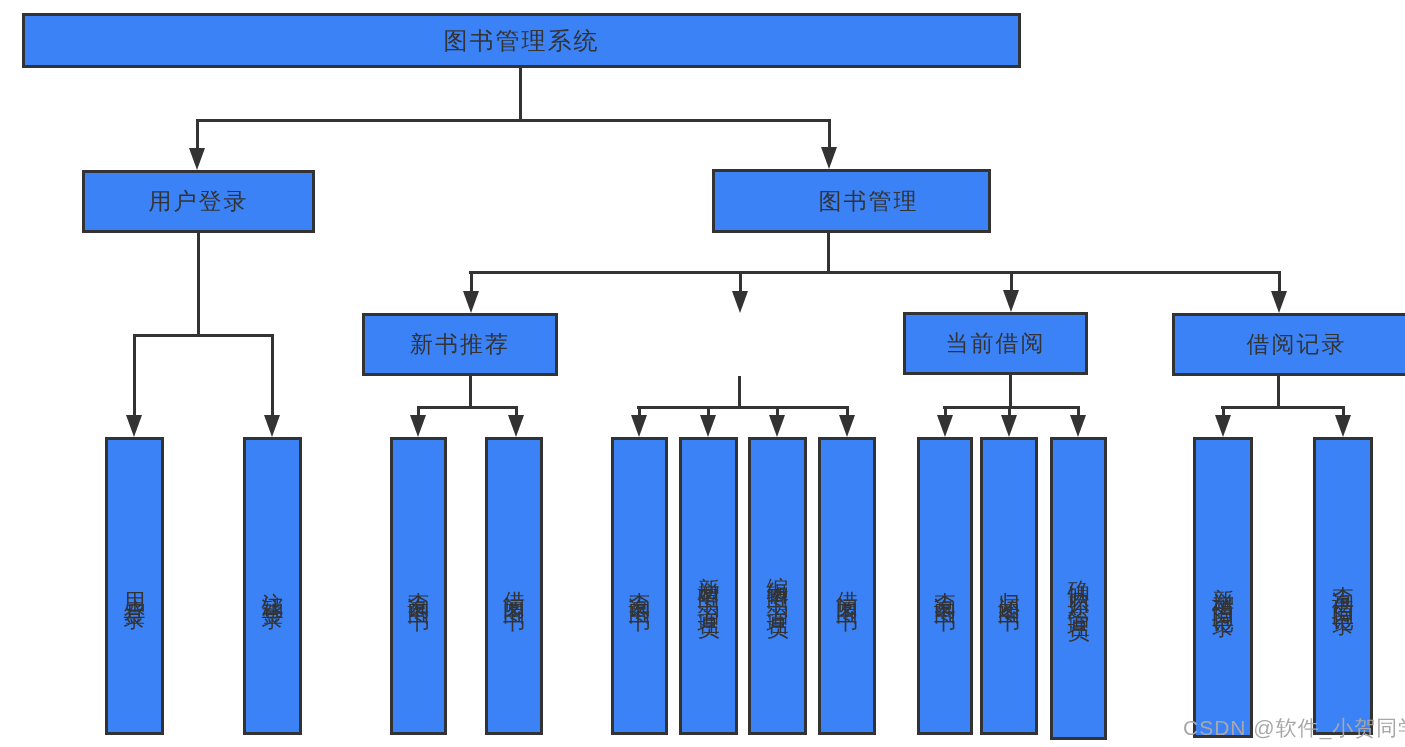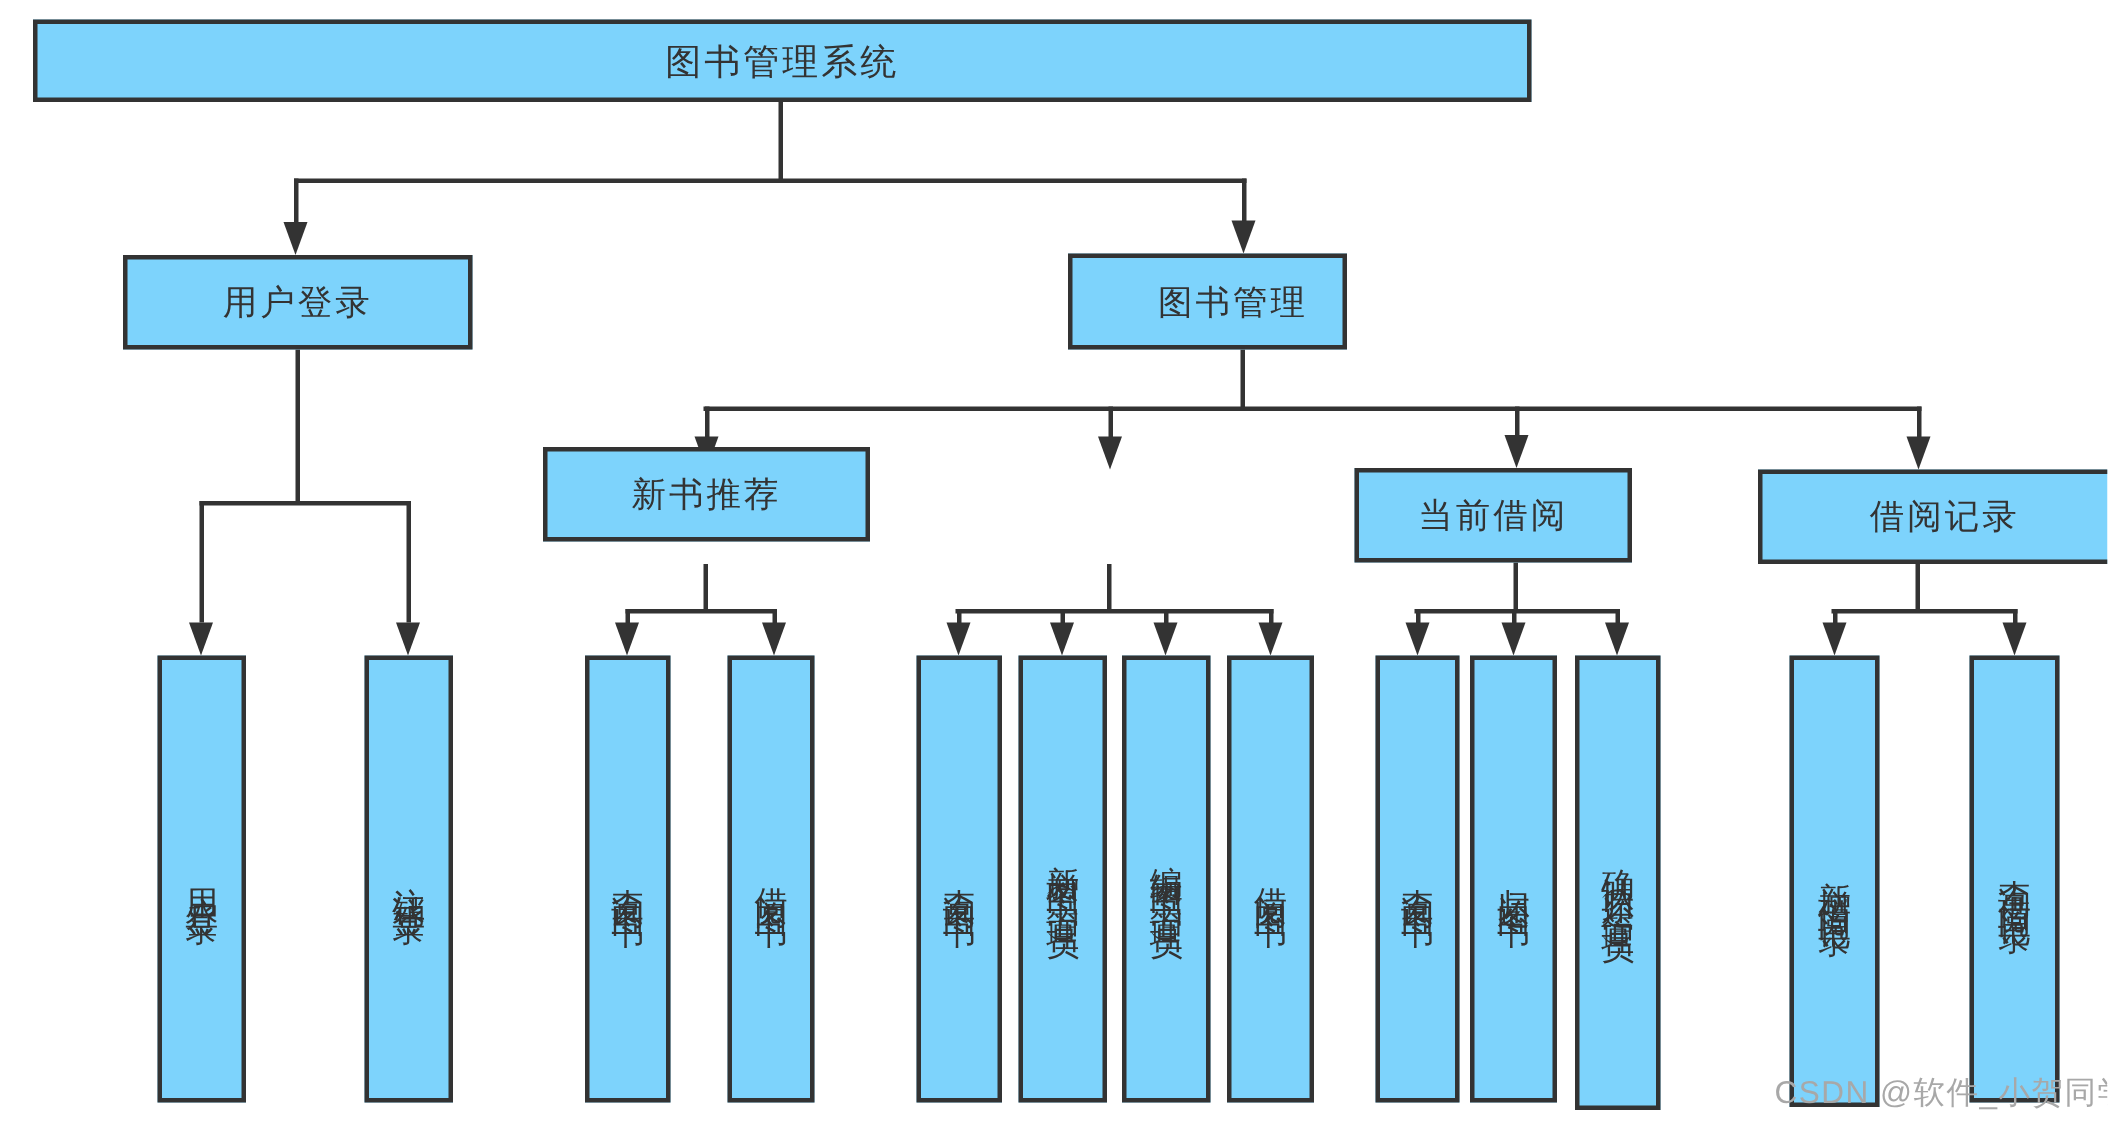--- a/index.html
+++ b/index.html
@@ -14,21 +14,21 @@
     width:1405px;height:747px;
     background:var(--bg);
     font-family:"Liberation Sans","DejaVu Sans",sans-serif;
     overflow:hidden;
   }
   
   .hbox,.vbox{
     position:absolute;
     box-sizing:border-box;
     border:3px solid var(--stroke);
-    background:#7dd3fc;
+    background:#3b82f6;
     display:flex;align-items:center;justify-content:center;
     color:var(--text);
     text-align:right;
   }
   .hbox{font-size:23px;letter-spacing:2px;}
   .hbox.root{font-size:24px;}
   .vbox span{
     writing-mode:vertical-rl;
     text-orientation:mixed;
     font-size:22px;
@@ -121,25 +121,25 @@
   <div class="shaft" style="left:1342px;top:406px;height:11px;"></div>
   <div class="arrowhead" style="left:1335px;top:415px;"></div>
 
   <div class="hbox root" style="left:22px;top:13px;width:999px;height:55px;">
     <span>图书管理系统</span>
   </div>
 
   <div class="hbox" style="left:82px;top:170px;width:233px;height:63px;">
     <span>用户登录</span>
   </div>
-  <div class="hbox" style="left:712px;top:169px;width:186px;height:64px;padding-left:34px;">
+  <div class="hbox" style="left:712px;top:169px;width:279px;height:64px;padding-left:34px;">
     <span>图书管理</span>
   </div>
 
-  <div class="hbox" style="left:362px;top:298px;width:218px;height:63px;">
+  <div class="hbox" style="left:362px;top:313px;width:196px;height:63px;">
     <span>新书推荐</span>
   </div>
   <div class="hbox" style="left:903px;top:312px;width:185px;height:63px;">
     <span>当前借阅</span>
   </div>
   <div class="hbox" style="left:1172px;top:313px;width:249px;height:63px;">
     <span>借阅记录</span>
   </div>
 
   <div class="vbox" style="left:105px;top:437px;width:59px;height:298px;">

